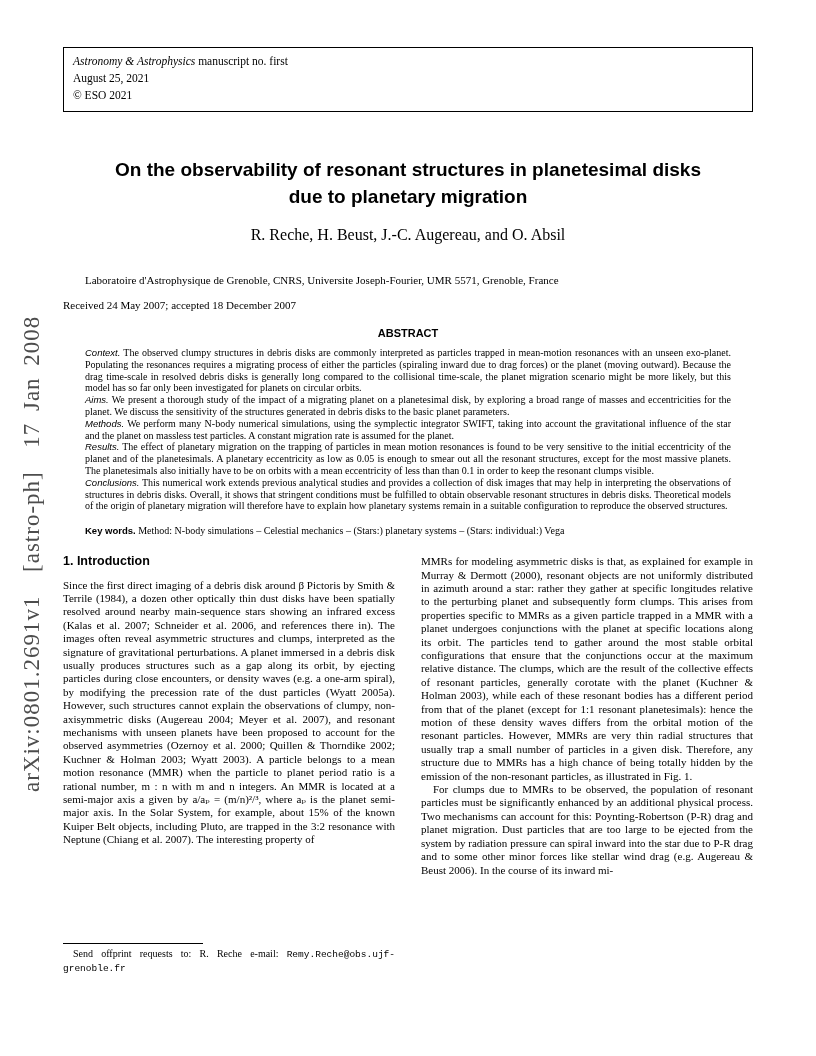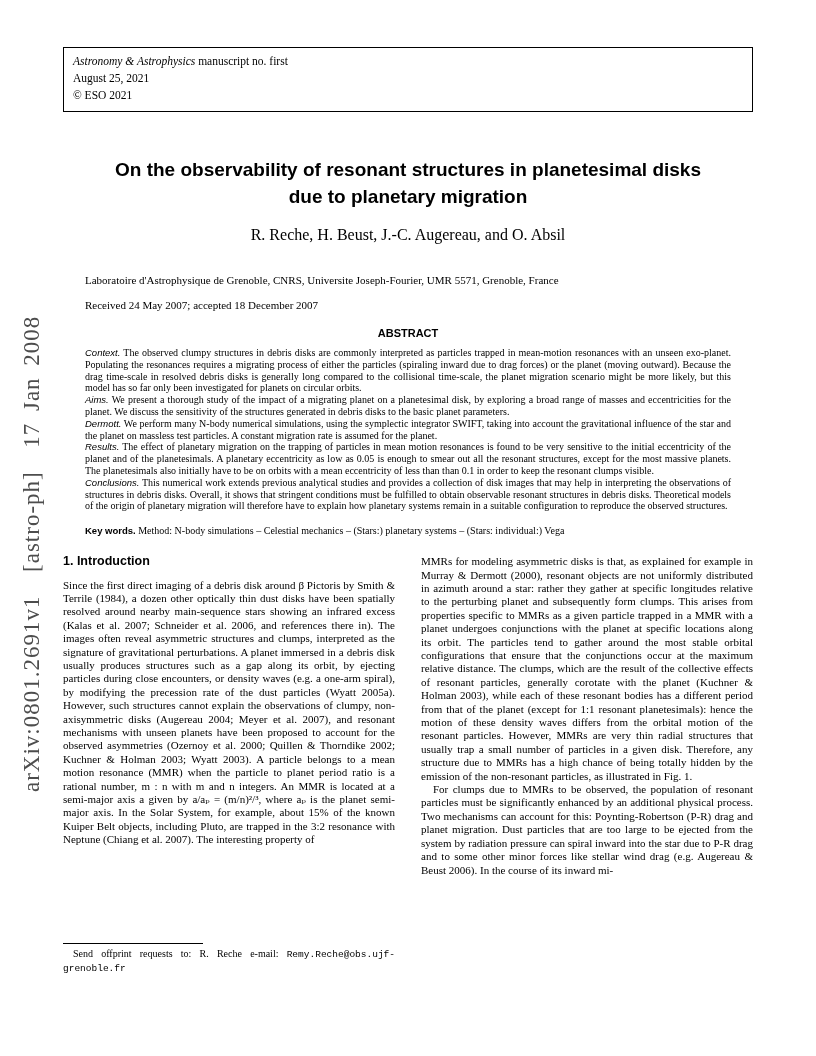--- a/index.html
+++ b/index.html
@@ -65,21 +65,20 @@
     font-size: 16px;
   }
 
   .affiliation {
     margin-top: 30px;
     margin-left: 22px;
     font-size: 11px;
   }
   .received {
     margin-top: 13px;
-    margin-left: 22px;
     font-size: 11px;
   }
 
   
   .abstract-heading {
     margin-top: 16px;
     text-align: center;
     font-family: "Liberation Sans", "DejaVu Sans", sans-serif;
     font-weight: bold;
     font-size: 11px;
@@ -177,21 +176,21 @@
 
     <div class="affiliation">Laboratoire d'Astrophysique de Grenoble, CNRS, Universite Joseph-Fourier, UMR 5571, Grenoble, France</div>
 
     <div class="received">Received 24 May 2007; accepted 18 December 2007</div>
 
     <div class="abstract-heading">ABSTRACT</div>
 
     <div class="abstract">
       <p><span class="abstract-label">Context.</span> <span>The observed clumpy structures in debris disks are commonly interpreted as particles trapped in mean-motion resonances with an unseen exo-planet. Populating the resonances requires a migrating process of either the particles (spiraling inward due to drag forces) or the planet (moving outward). Because the drag time-scale in resolved debris disks is generally long compared to the collisional time-scale, the planet migration scenario might be more likely, but this model has so far only been investigated for planets on circular orbits.</span></p>
       <p><span class="abstract-label">Aims.</span> <span>We present a thorough study of the impact of a migrating planet on a planetesimal disk, by exploring a broad range of masses and eccentricities for the planet. We discuss the sensitivity of the structures generated in debris disks to the basic planet parameters.</span></p>
-      <p><span class="abstract-label">Dermott.</span> <span>We perform many N-body numerical simulations, using the symplectic integrator SWIFT, taking into account the gravitational influence of the star and the planet on massless test particles. A constant migration rate is assumed for the planet.</span></p>
+      <p><span class="abstract-label">Methods.</span> <span>We perform many N-body numerical simulations, using the symplectic integrator SWIFT, taking into account the gravitational influence of the star and the planet on massless test particles. A constant migration rate is assumed for the planet.</span></p>
       <p><span class="abstract-label">Results.</span> <span>The effect of planetary migration on the trapping of particles in mean motion resonances is found to be very sensitive to the initial eccentricity of the planet and of the planetesimals. A planetary eccentricity as low as 0.05 is enough to smear out all the resonant structures, except for the most massive planets. The planetesimals also initially have to be on orbits with a mean eccentricity of less than than 0.1 in order to keep the resonant clumps visible.</span></p>
       <p><span class="abstract-label">Conclusions.</span> <span>This numerical work extends previous analytical studies and provides a collection of disk images that may help in interpreting the observations of structures in debris disks. Overall, it shows that stringent conditions must be fulfilled to obtain observable resonant structures in debris disks. Theoretical models of the origin of planetary migration will therefore have to explain how planetary systems remain in a suitable configuration to reproduce the observed structures.</span></p>
     </div>
 
     <div class="keywords"><span class="keywords-label">Key words.</span> <span>Method: N-body simulations – Celestial mechanics – (Stars:) planetary systems – (Stars: individual:) Vega</span></div>
 
     <div class="columns">
 
       <div class="col col-left">
         <h2 class="section-heading">1. Introduction</h2>

